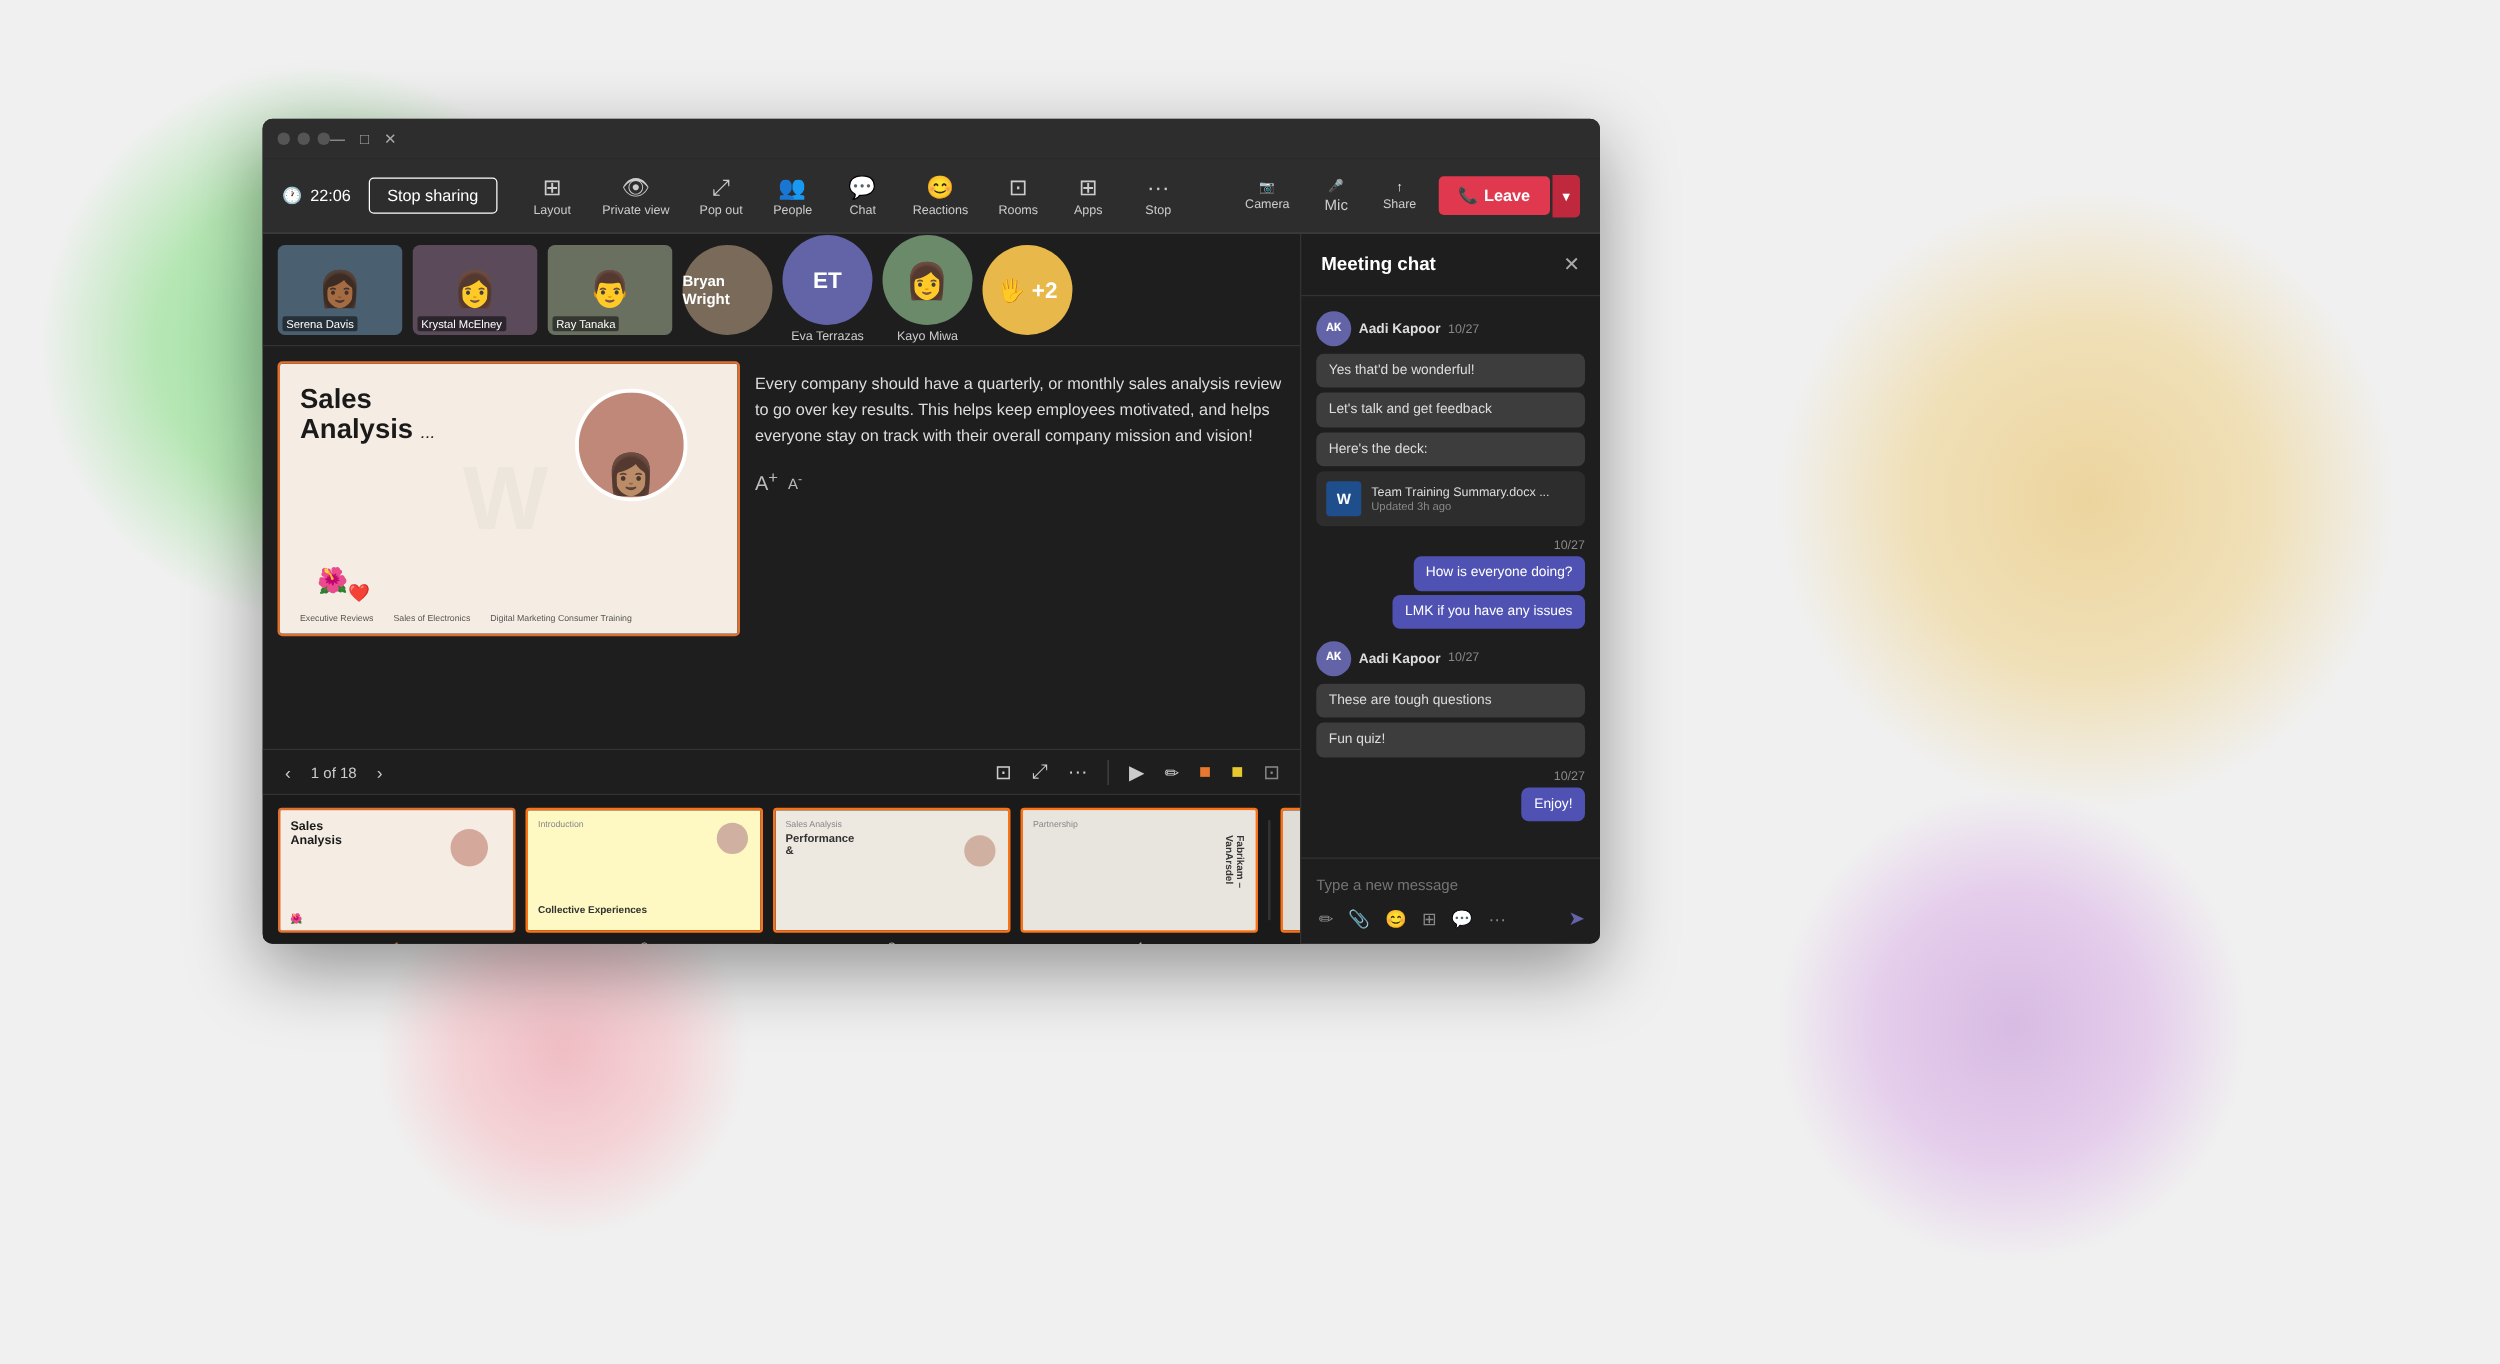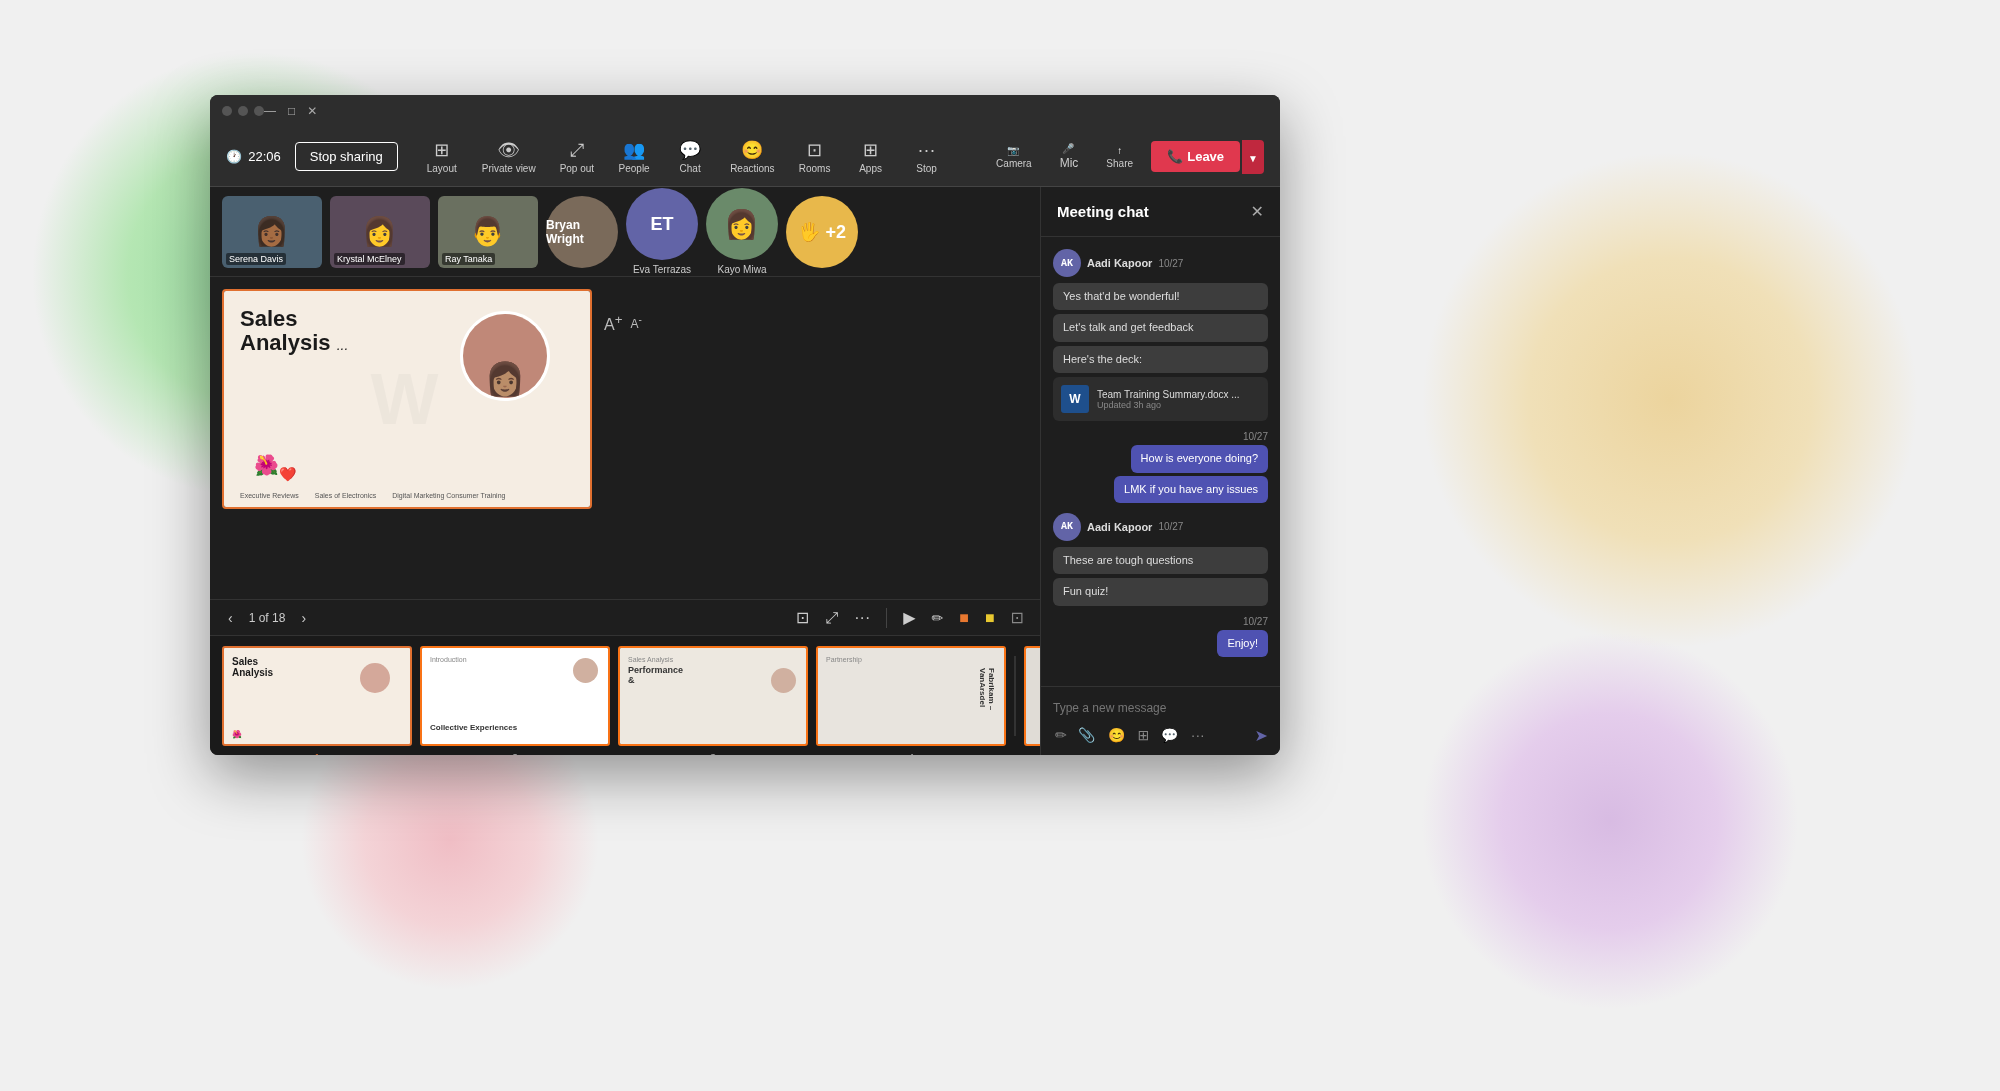--- a/index.html
+++ b/index.html
@@ -371,21 +371,21 @@
     }
     .thumb-circle {
       width: 30px;
       height: 30px;
       border-radius: 50%;
       background: #d4a89a;
       position: absolute;
       right: 20px;
       top: 15px;
     }
-    .thumb-content-2 { padding: 8px; background: #ffffff; width: 100%; height: 100%; }
+    .thumb-content-2 { padding: 8px; background: #fef9c3; width: 100%; height: 100%; }
     .thumb-label-2 { font-size: 7px; color: #888; margin-bottom: 2px; }
     .thumb-content-3 { padding: 8px; background: #ede8e0; width: 100%; height: 100%; }
     .thumb-title-3 { font-size: 9px; font-weight: 700; color: #333; }
     .thumb-content-4 { padding: 8px; background: #e8e0d8; width: 100%; height: 100%; }
     .thumb-divider { width: 2px; height: 80px; background: #333; flex-shrink: 0; }
 
     
     .chat-panel {
       width: 240px;
       background: #1e1e1e;
@@ -780,20 +780,21 @@
             <div style="position:absolute;bottom:25px;left:55px;font-size:14px">❤️</div>
             <div class="slide-bottom-labels">
               <span>Executive Reviews</span>
               <span>Sales of Electronics</span>
               <span>Digital Marketing Consumer Training</span>
             </div>
           </div>
         </div>
 
         <div class="slide-info">
+          <p>Every company should have a quarterly, or monthly sales analysis review to go over key results. This helps keep employees motivated, and helps everyone stay on track with their overall company mission and vision!</p>
           <div class="font-controls">
             <span style="font-size:16px;cursor:pointer">A<sup>+</sup></span>
             <span style="font-size:12px;cursor:pointer">A<sup>-</sup></span>
           </div>
         </div>
       </div>
 
       <div class="slide-nav">
         <button class="slide-nav-btn">‹</button>
         <span class="slide-nav-text">1 of 18</span>

